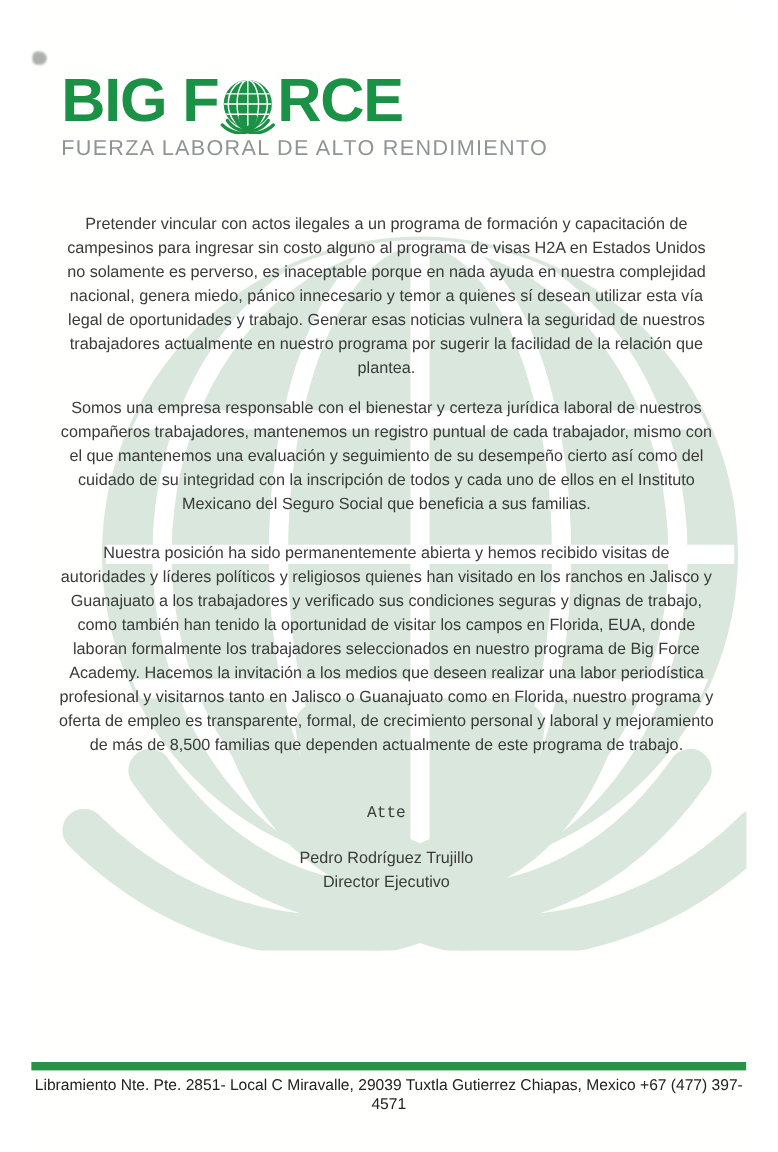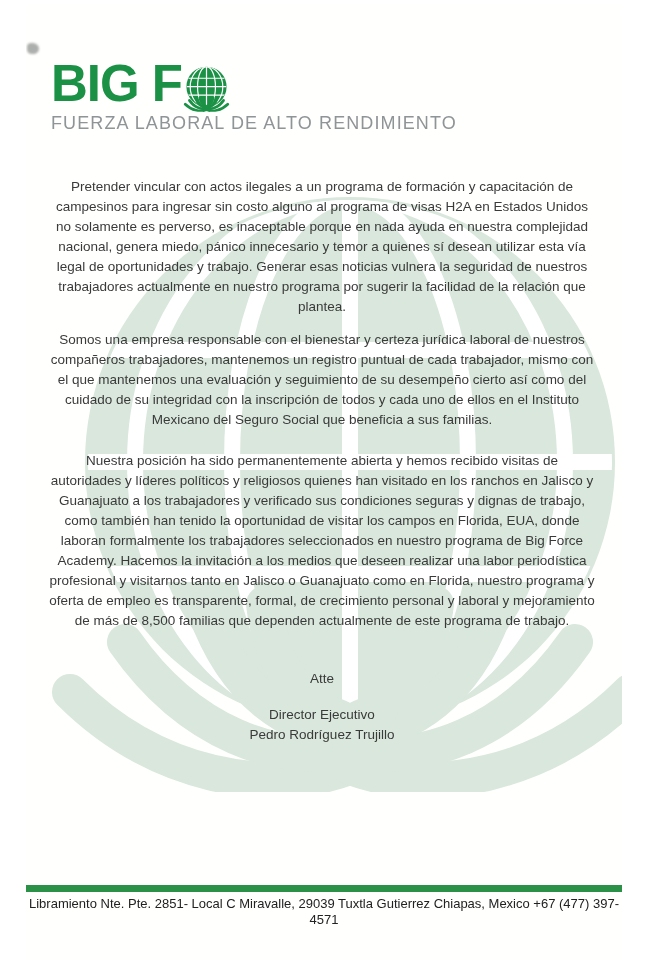--- a/index.html
+++ b/index.html
@@ -49,21 +49,21 @@
   }
   
   .letter{
     position:absolute;left:23px;right:27px;top:173px;
     text-align:center;color:var(--body-text);
     font-size:13.5px;line-height:20px;
   }
   .letter p{margin:0;}
   .letter p + p{margin-top:13px;}
   .letter p.para-3{margin-top:21px;}
-  .closing{margin-top:38px !important;}
+  .closing{margin-top:38px !important;font-family:Liberation Mono, monospace;}
   .signature{margin-top:16px;line-height:19.5px;}
   
   .footer-bar{
     position:absolute;left:0;top:881px;width:100%;height:7px;
     background:var(--footer-bar-green);
   }
   .footer-address{
     position:absolute;left:0;top:892px;width:100%;
     text-align:center;color:var(--footer-text);
     font-size:13px;line-height:16px;
@@ -117,32 +117,33 @@
   <svg class="watermark" viewBox="0 0 620 600" preserveAspectRatio="none">
     <use href="#emblem"></use>
   </svg>
 
   <header class="logo-block">
     <div class="brand">
       <span>BIG F</span>
         <svg class="brand-globe" viewBox="0 0 620 600">
           <use href="#emblem"></use>
         </svg>
+        <span>RCE</span>
     </div>
     <div class="tagline">FUERZA LABORAL DE ALTO RENDIMIENTO</div>
   </header>
 
   <main class="letter">
     <p class="para-1">Pretender vincular con actos ilegales a un programa de formación y capacitación de campesinos para ingresar sin costo alguno al programa de visas H2A en Estados Unidos no solamente es perverso, es inaceptable porque en nada ayuda en nuestra complejidad nacional, genera miedo, pánico innecesario y temor a quienes sí desean utilizar esta vía legal de oportunidades y trabajo. Generar esas noticias vulnera la seguridad de nuestros trabajadores actualmente en nuestro programa por sugerir la facilidad de la relación que plantea.</p>
     <p class="para-2">Somos una empresa responsable con el bienestar y certeza jurídica laboral de nuestros compañeros trabajadores, mantenemos un registro puntual de cada trabajador, mismo con el que mantenemos una evaluación y seguimiento de su desempeño cierto así como del cuidado de su integridad con la inscripción de todos y cada uno de ellos en el Instituto Mexicano del Seguro Social que beneficia a sus familias.</p>
     <p class="para-3">Nuestra posición ha sido permanentemente abierta y hemos recibido visitas de autoridades y líderes políticos y religiosos quienes han visitado en los ranchos en Jalisco y Guanajuato a los trabajadores y verificado sus condiciones seguras y dignas de trabajo, como también han tenido la oportunidad de visitar los campos en Florida, EUA, donde laboran formalmente los trabajadores seleccionados en nuestro programa de Big Force Academy. Hacemos la invitación a los medios que deseen realizar una labor periodística profesional y visitarnos tanto en Jalisco o Guanajuato como en Florida, nuestro programa y oferta de empleo es transparente, formal, de crecimiento personal y laboral y mejoramiento de más de 8,500 familias que dependen actualmente de este programa de trabajo.</p>
     <p class="closing">Atte</p>
     <div class="signature">
+      <div>Pedro Rodríguez Trujillo</div>
       <div>Director Ejecutivo</div>
-      <div>Pedro Rodríguez Trujillo</div>
     </div>
   </main>
 
   <footer>
     <div class="footer-bar"></div>
     <div class="footer-address">Libramiento Nte. Pte. 2851- Local C Miravalle, 29039 Tuxtla Gutierrez Chiapas, Mexico +67 (477) 397-4571</div>
   </footer>
 
 </div>
 

